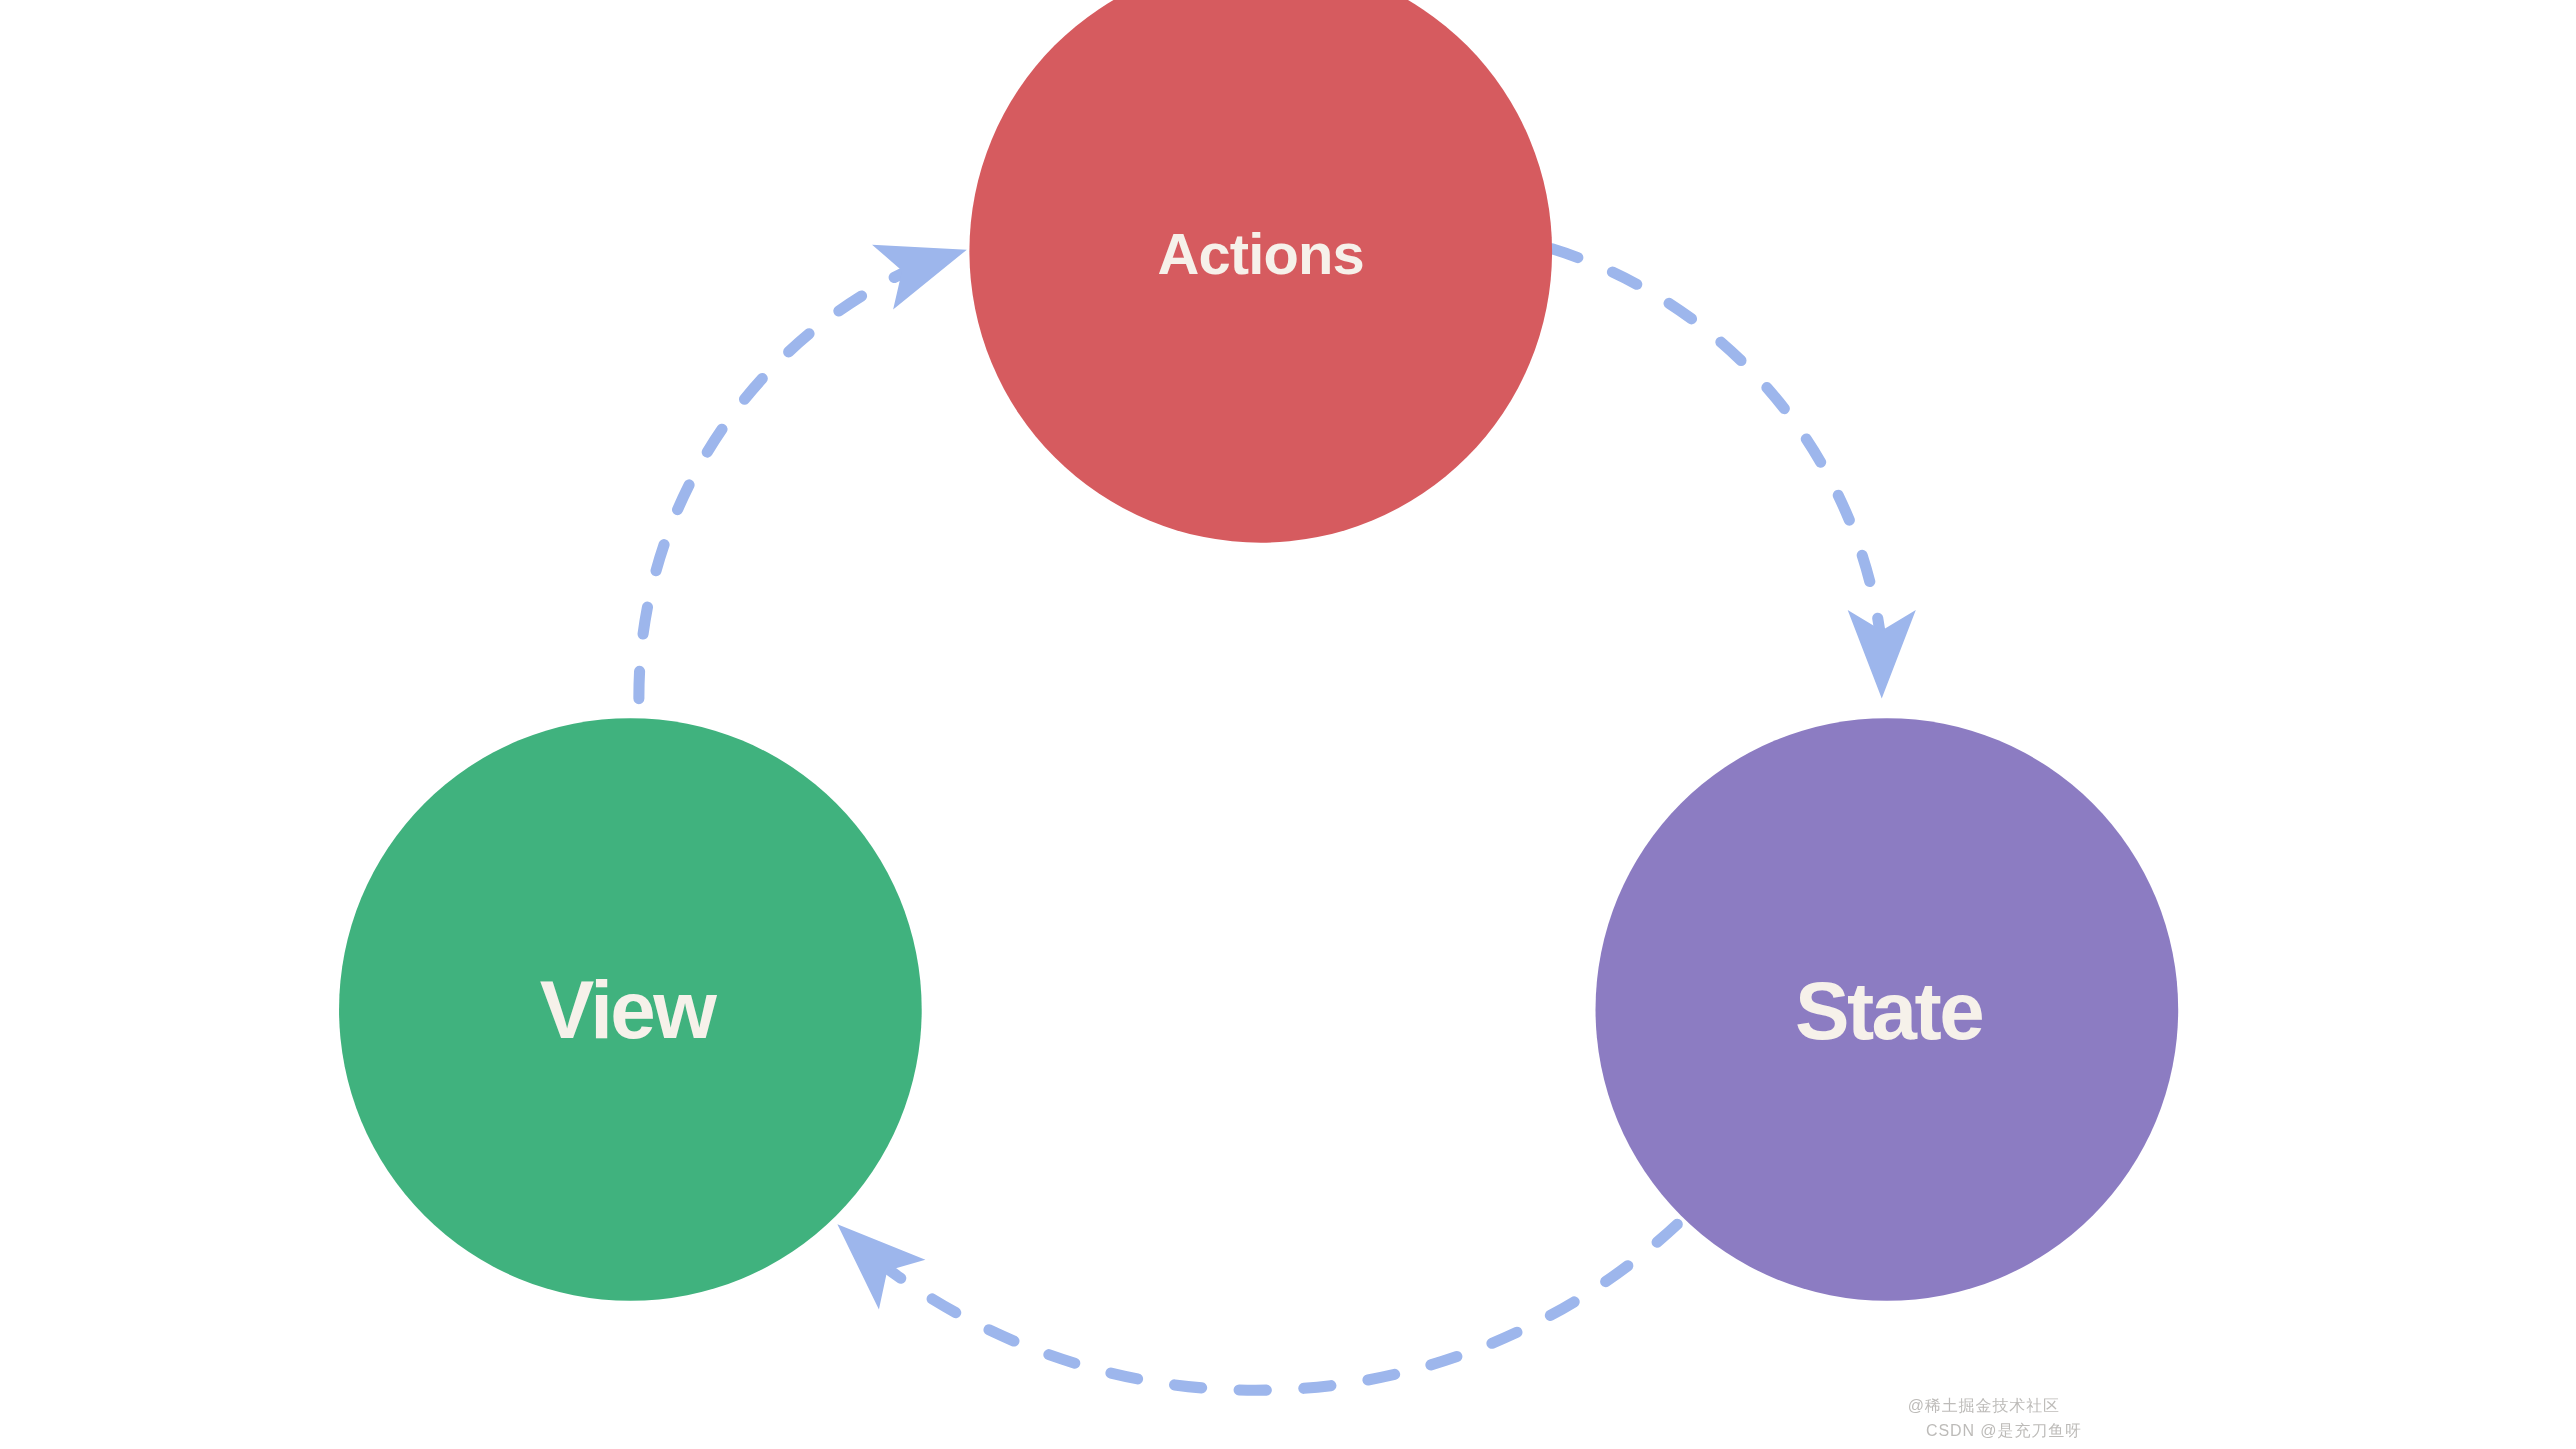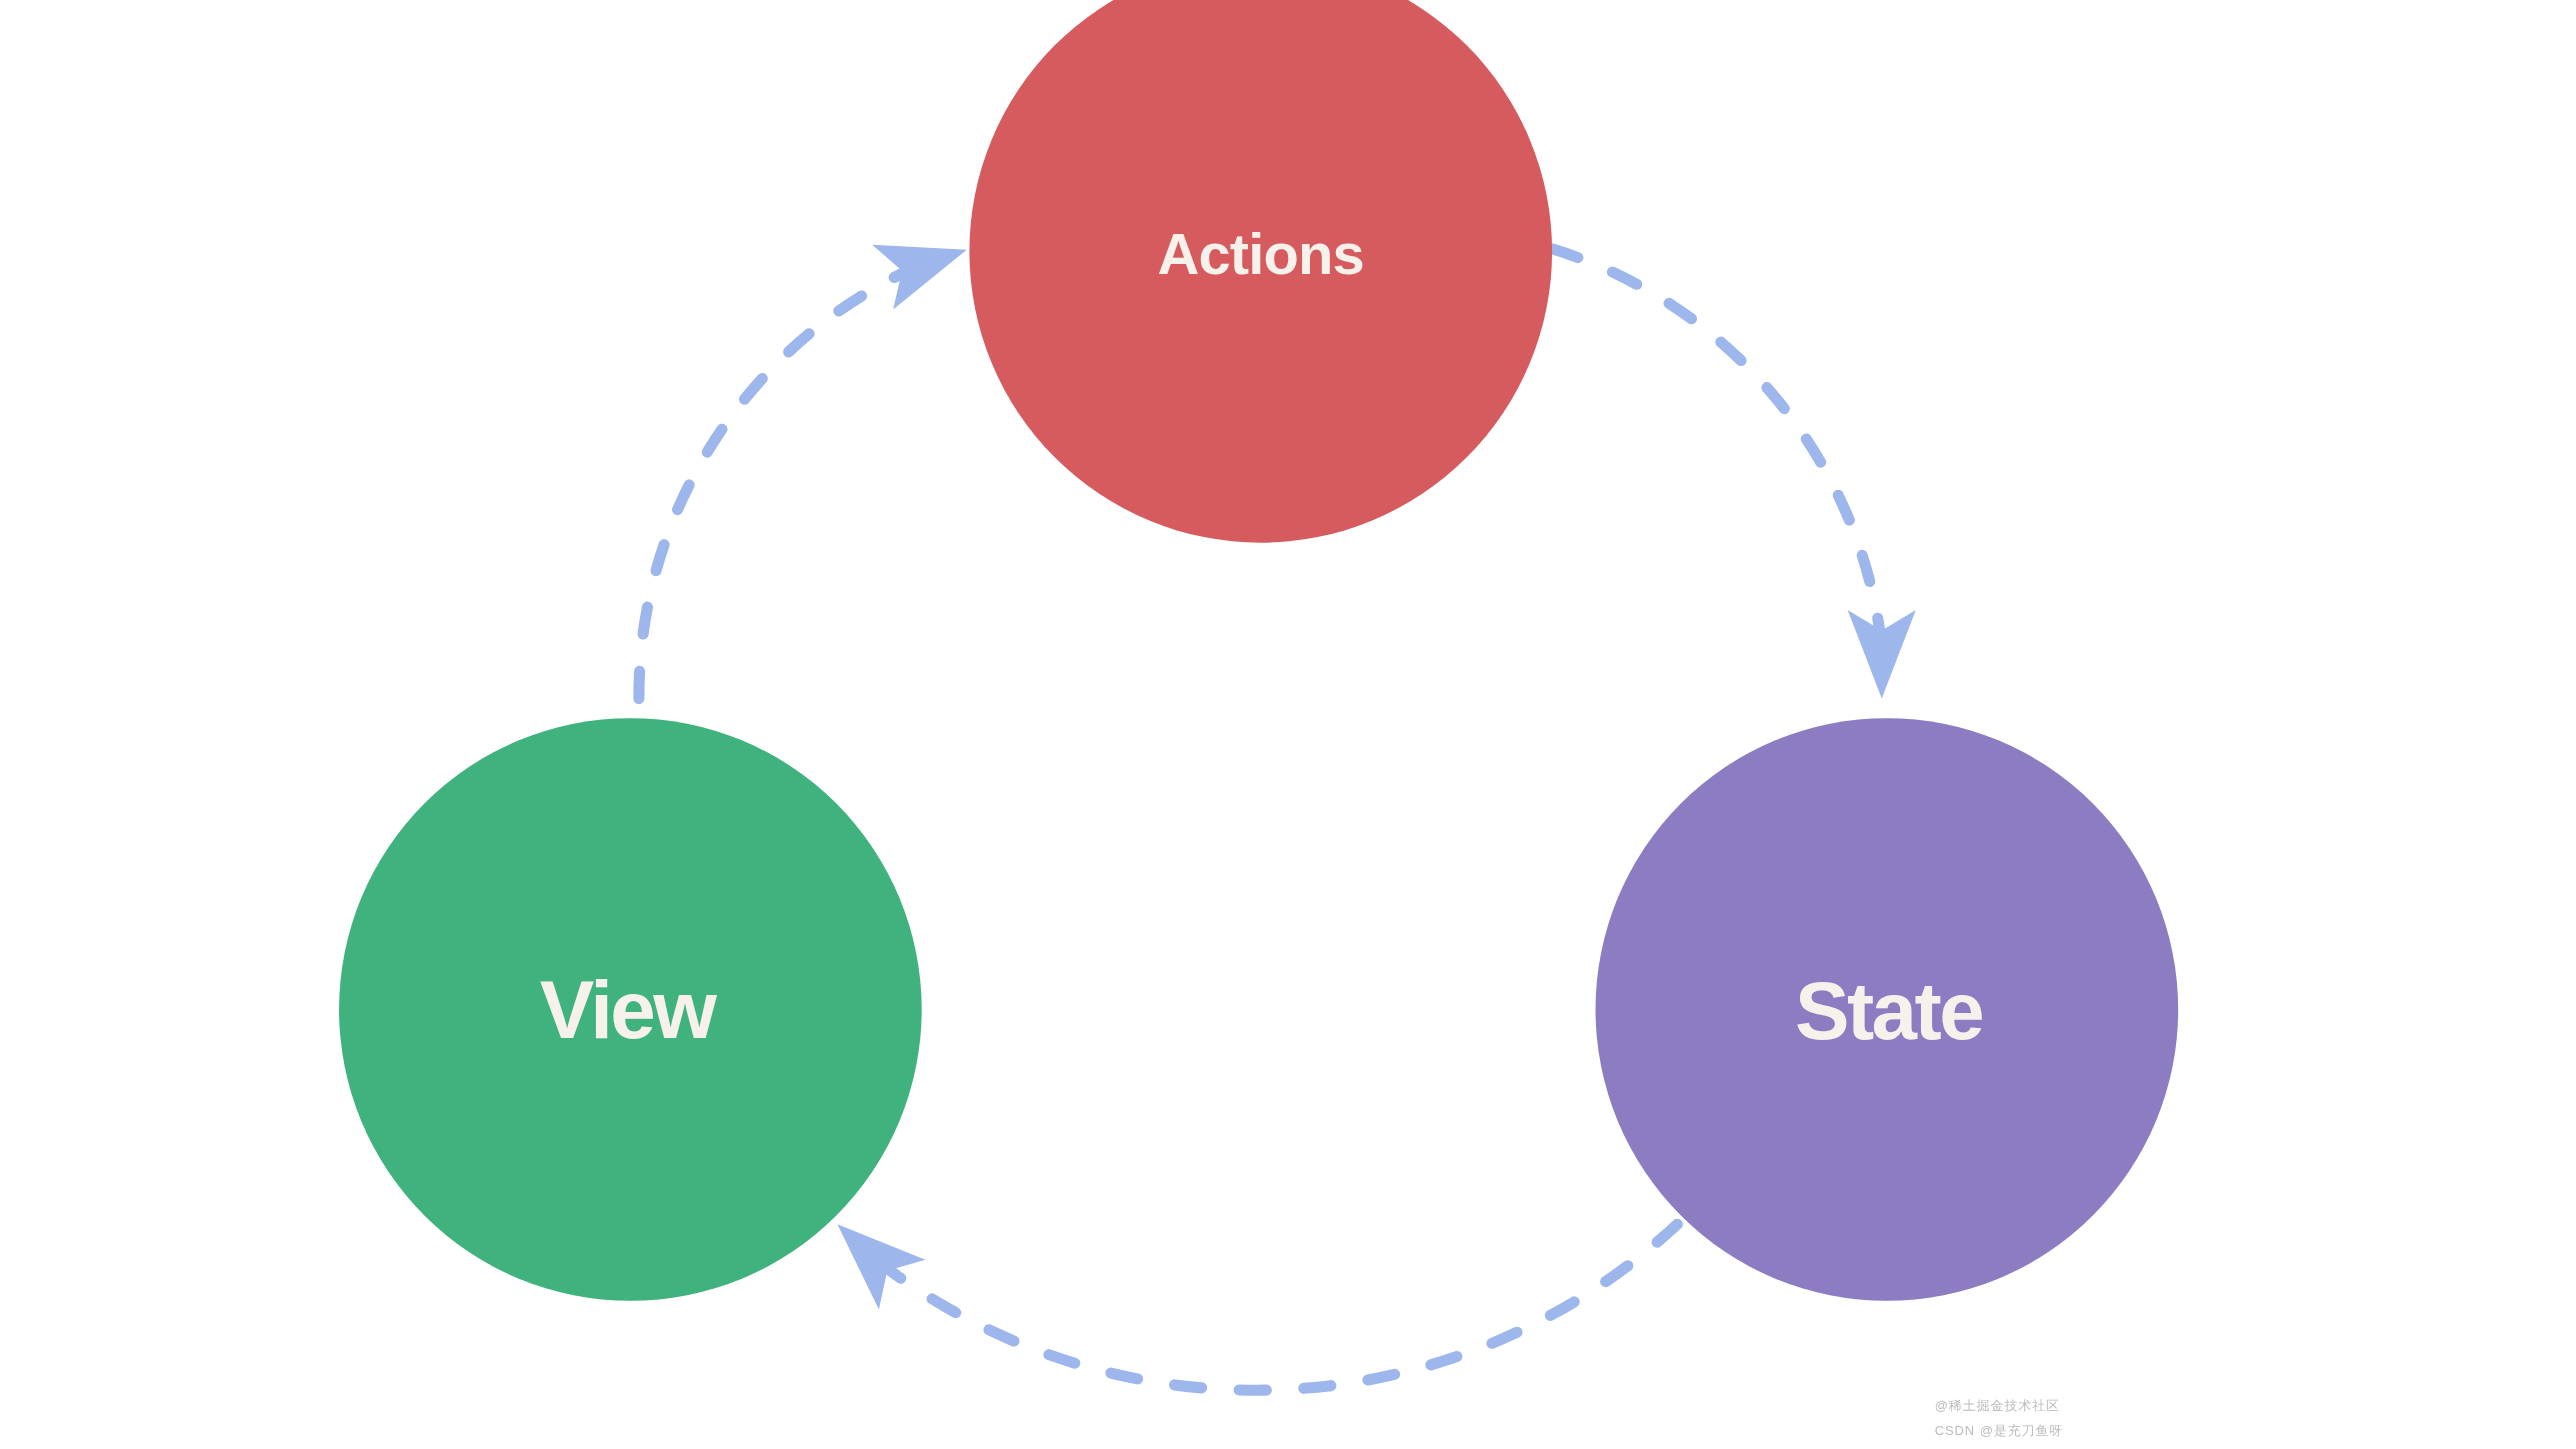--- a/index.html
+++ b/index.html
@@ -33,24 +33,24 @@
     font-family: "Liberation Sans", sans-serif;
     font-weight: 700;
     text-anchor: middle;
   }
   .label-actions { font-size: 68px; letter-spacing: -1px; }
   .label-view, .label-state { font-size: 96px; letter-spacing: -3px; }
   .watermark {
     position: absolute;
     right: 12px;
     bottom: 6.8px;
-    text-align: left;
+    text-align: right;
     color: #b2b0ad;
     opacity: 0.85;
-    font-size: 13px;
+    font-size: 16px;
     line-height: 25px;
     letter-spacing: 0.9px;
   }
   .watermark .wm-line1 { padding-right: 22px; }
 </style>
 </head>
 <body>
 
 <div class="stage">
   <svg class="diagram" width="2576" height="1450" viewBox="0 0 3024 1702">

